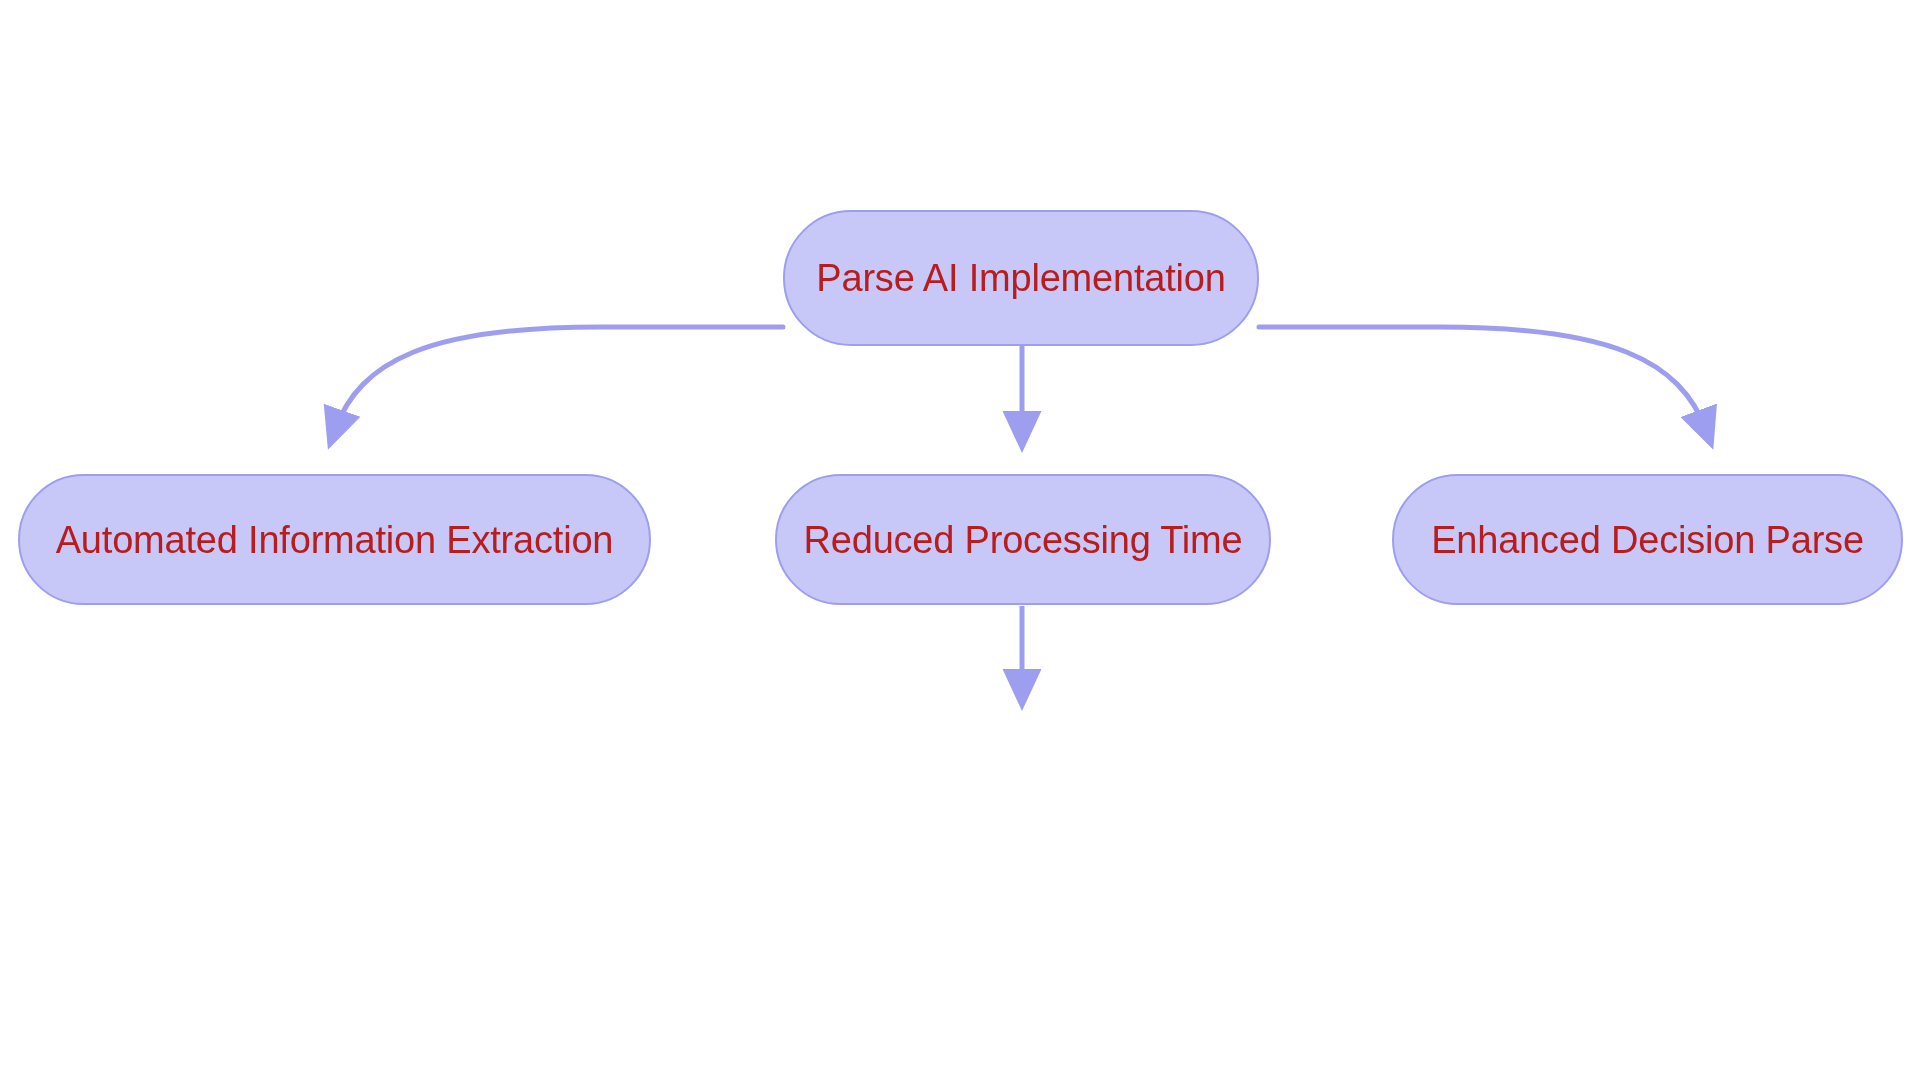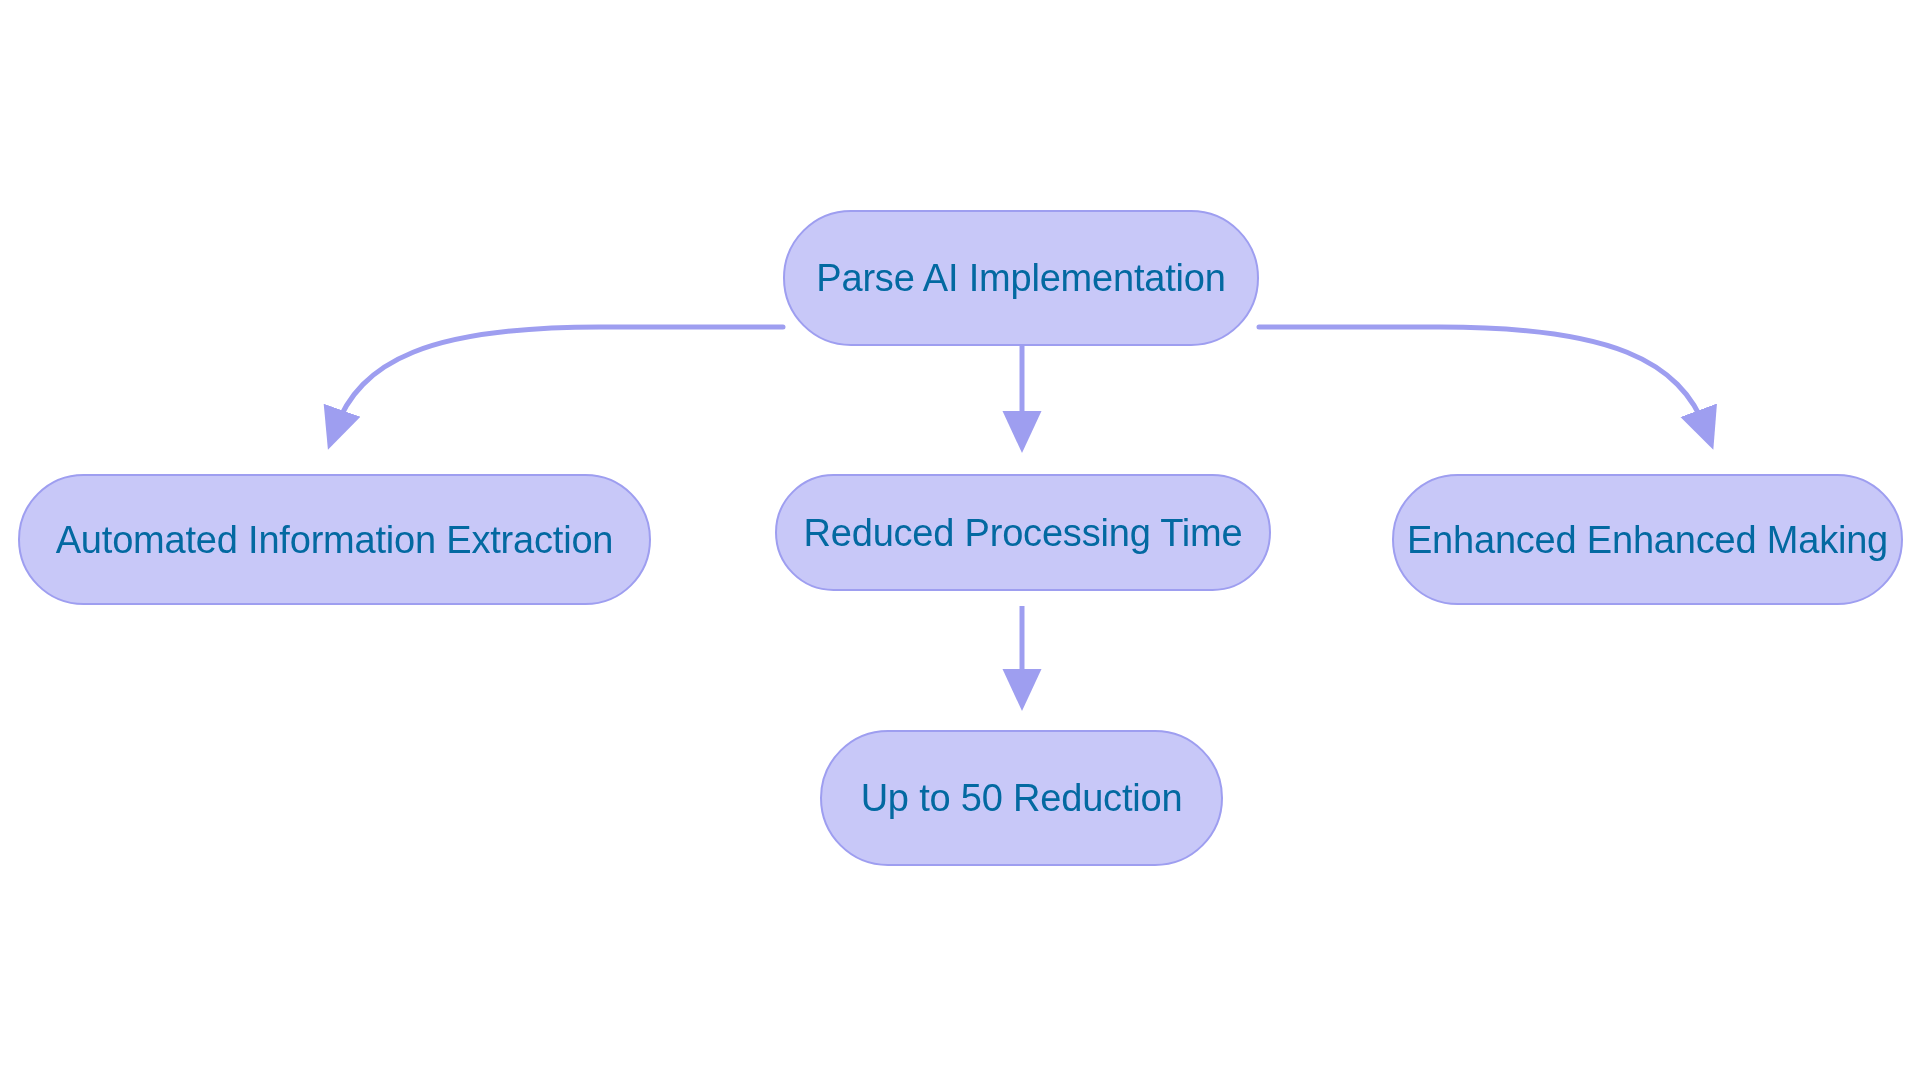--- a/index.html
+++ b/index.html
@@ -36,25 +36,25 @@
     color: #2f2fd4;
     z-index: 2;
   }
   .node-label {
     font-family: "Liberation Sans", sans-serif;
     font-size: 38px;
     font-weight: 400;
     letter-spacing: -0.2px;
     line-height: 1;
     white-space: nowrap;
-    color: #0369a1;
+    color: #b91c1c;
   }
   #node-root     { left: 783px;  top: 210px; width: 476px; height: 136px; }
   #node-left     { left: 18px;   top: 474px; width: 633px; height: 131px; text-align: center; }
-  #node-middle   { left: 775px;  top: 474px; width: 496px; height: 117px; }
+  #node-middle   { left: 775px;  top: 474px; width: 496px; height: 131px; }
   #node-right    { left: 1392px; top: 474px; width: 511px; height: 131px; }
   #node-bottom   { left: 820px;  top: 730px; width: 403px; height: 136px; }
 </style>
 </head>
 <body>
 
 <div id="canvas">
 
   <svg id="edge-layer" viewBox="0 0 1920 1083" width="1920" height="1083" xmlns="http://www.w3.org/2000/svg">
     <defs>
@@ -78,20 +78,17 @@
 
   <div class="node" id="node-left">
     <span class="node-label">Automated Information Extraction</span>
   </div>
 
   <div class="node" id="node-middle">
     <span class="node-label">Reduced Processing Time</span>
   </div>
 
   <div class="node" id="node-right">
-    <span class="node-label">Enhanced Enhanced Making</span>
+    <span class="node-label">Enhanced Decision Parse</span>
   </div>
 
-  <div class="node" id="node-bottom">
-    <span class="node-label">Up to 50 Reduction</span>
-  </div>
 
 </div>
 
 </body></html>

